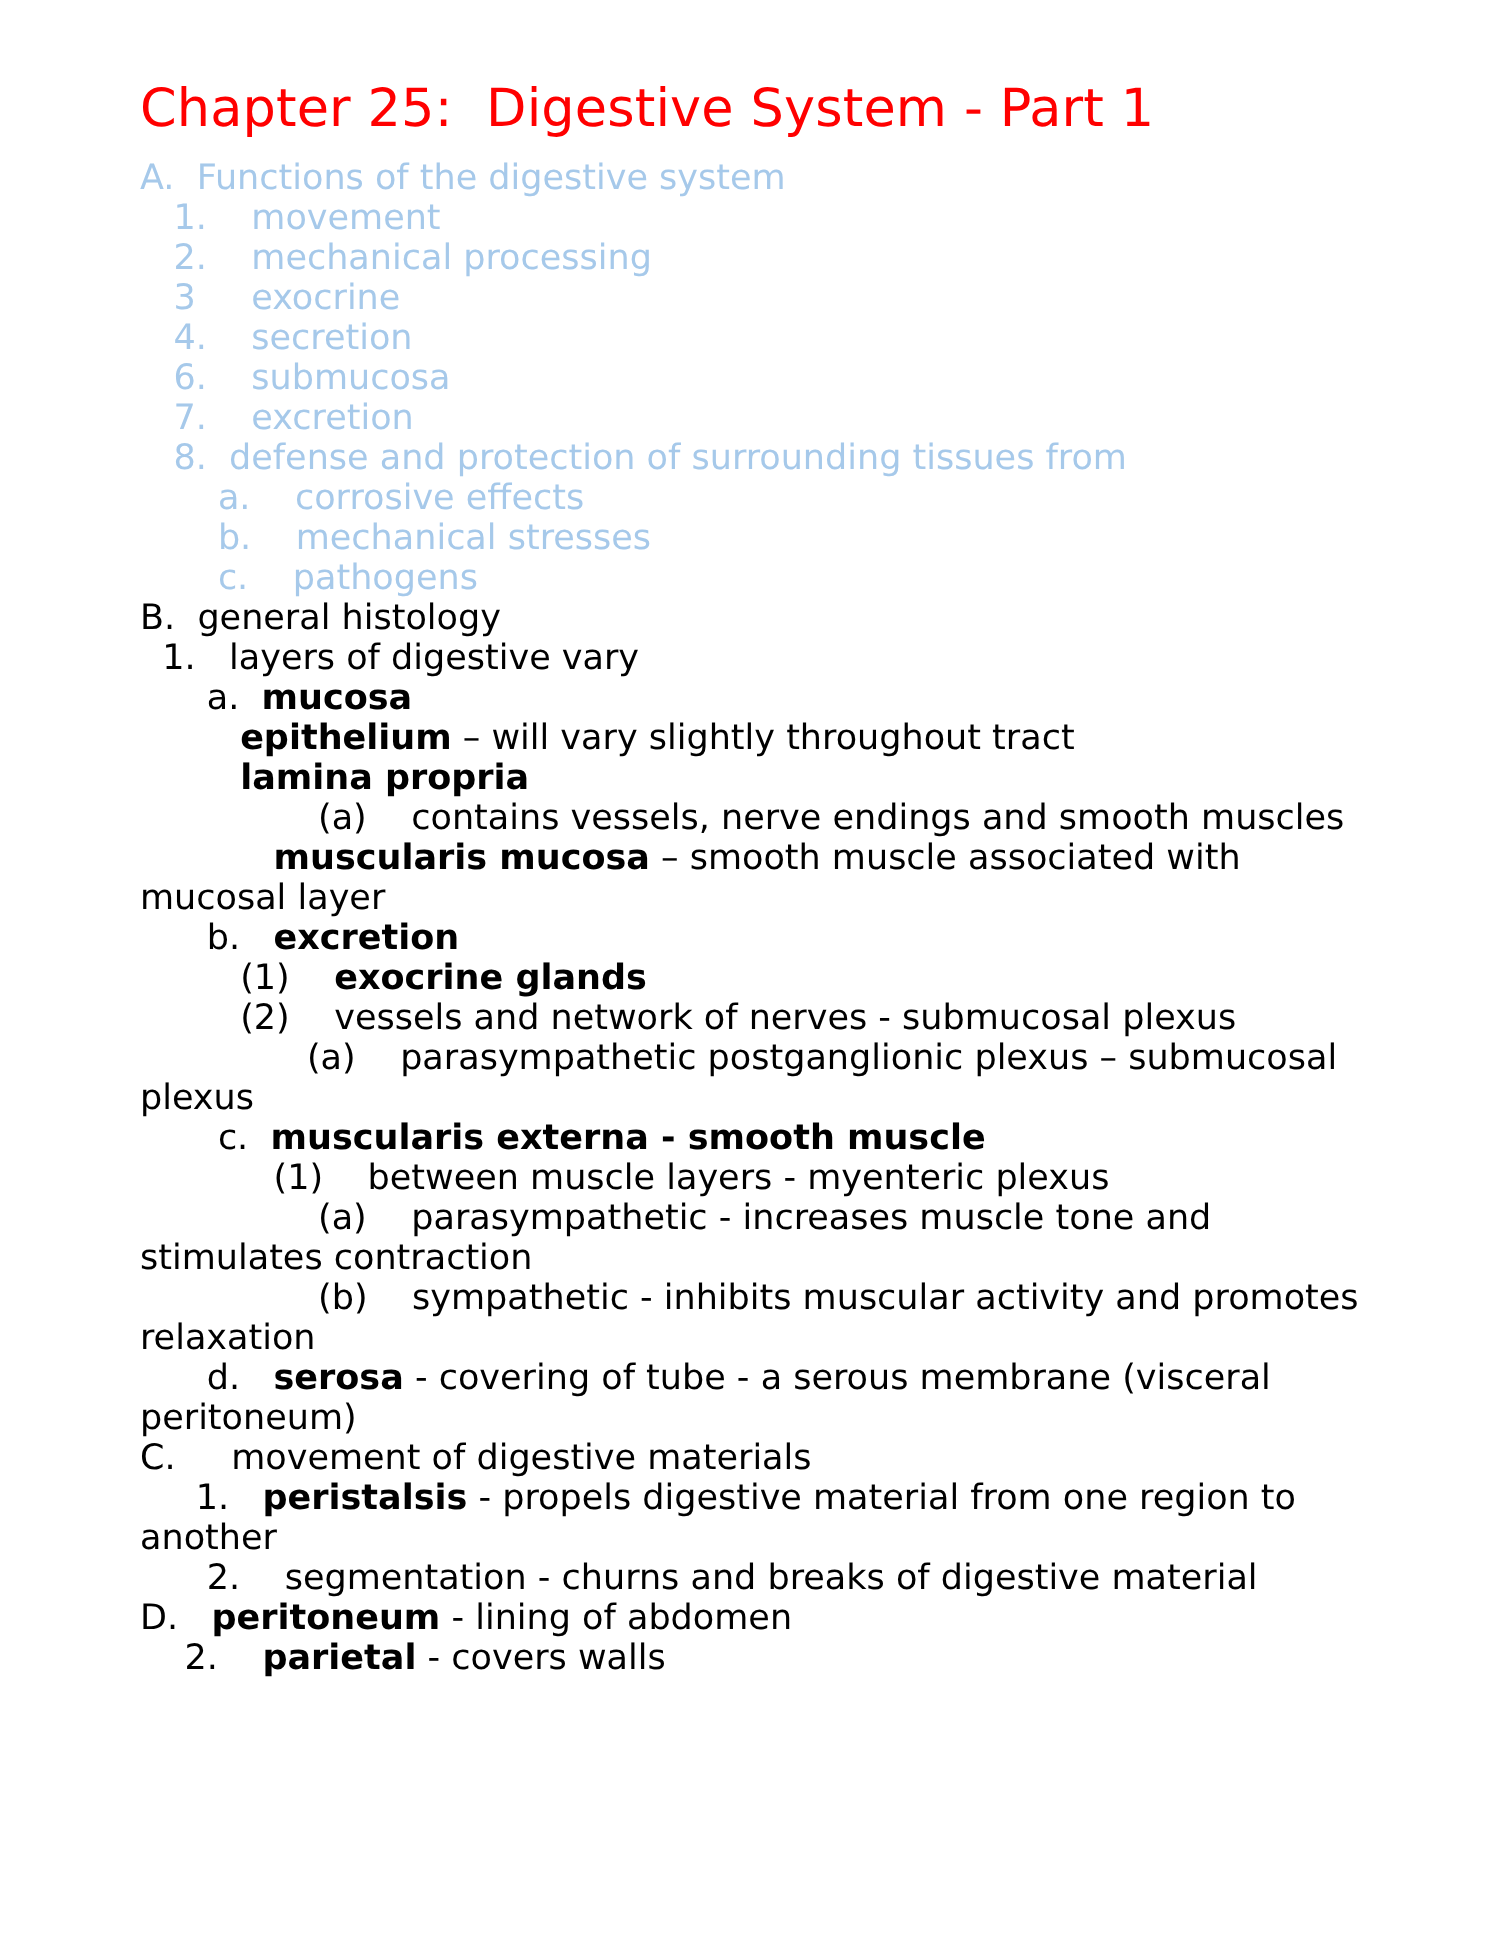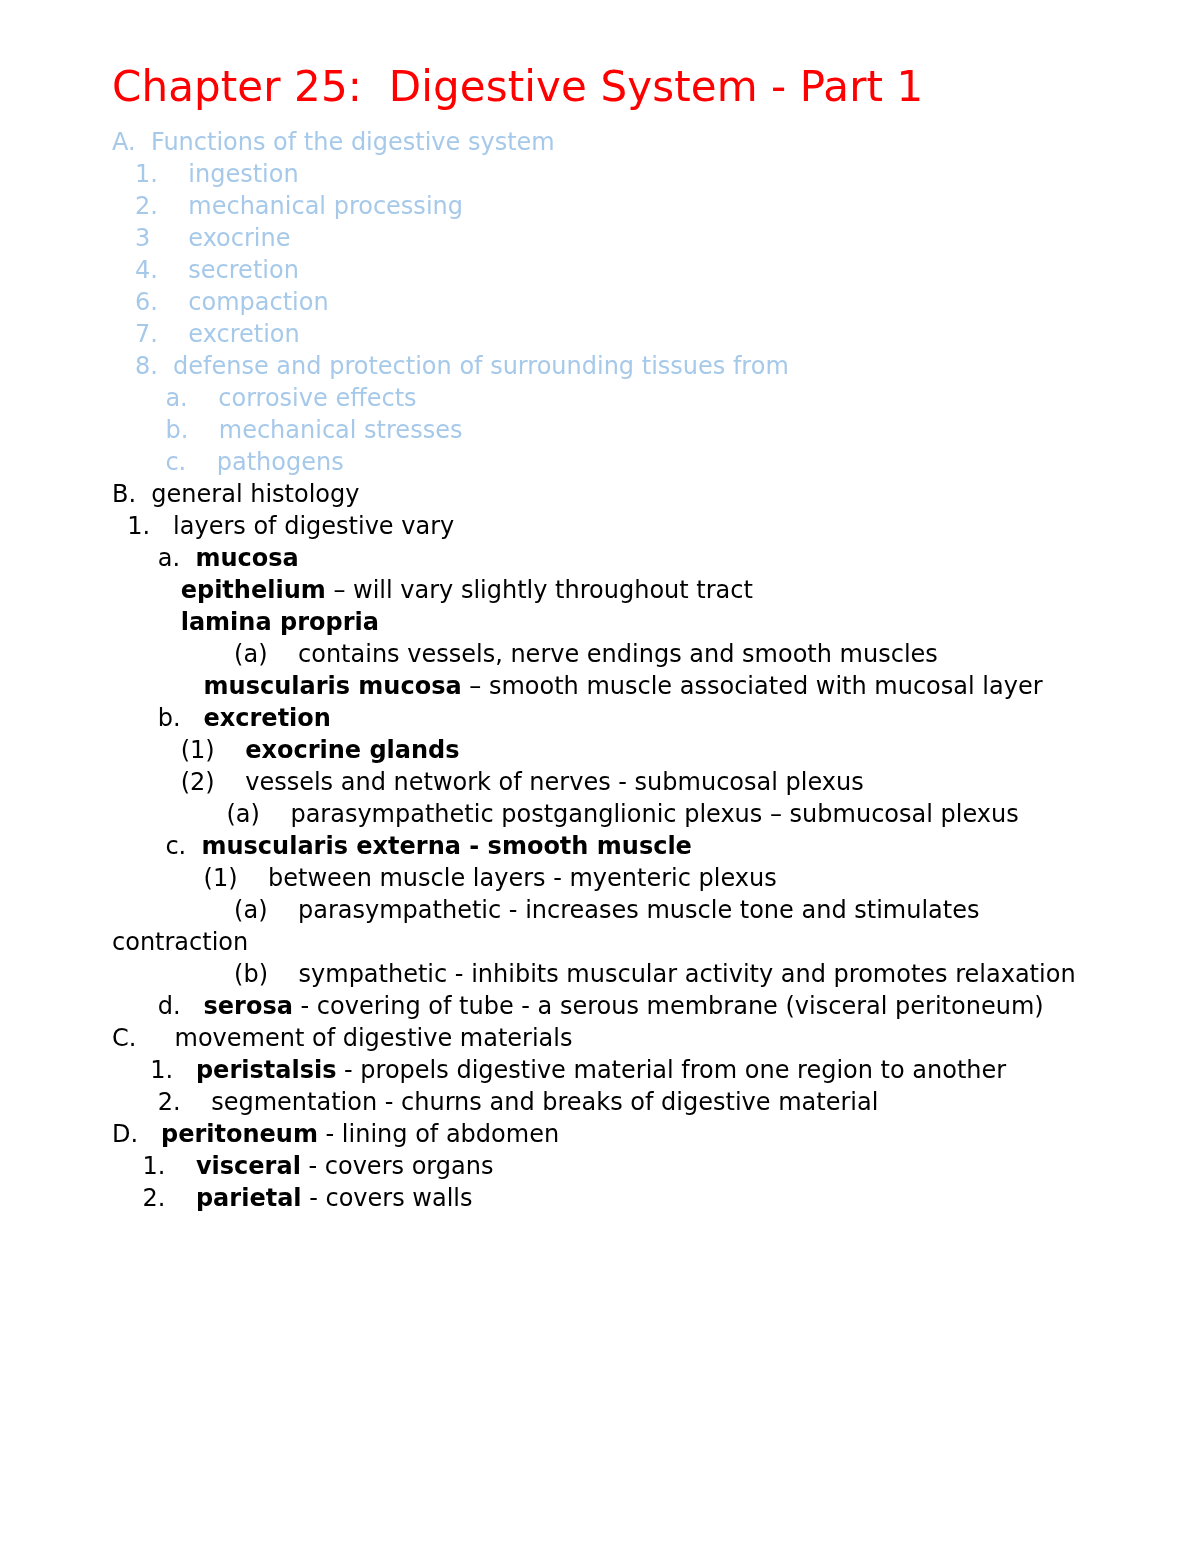--- a/index.html
+++ b/index.html
@@ -29,21 +29,21 @@
     font-weight: normal;
     margin: 0;
     padding: 62px 0 0 112px;
     letter-spacing: 0.1px;
     white-space: pre;
   }
   .body-block {
     padding: 14px 0 0 0;
   }
   .ln {
-    font-size: 24px;
+    font-size: 28px;
     line-height: 32px;
     white-space: pre-wrap;
     word-wrap: break-word;
     margin: 0;
     padding: 0 110px 0 112px;
     text-indent: 0;
   }
   
   .ln > .ind {
     display: inline-block;
@@ -62,25 +62,25 @@
 </head>
 <body>
 
 <div class="page">
 
   <h1 class="doc-title">Chapter 25:  Digestive System - Part 1</h1>
 
   <div class="body-block">
     <div id="outline-a">
         <div class="ln blue"><span class="ind">A.  </span><span>Functions of the digestive system</span></div>
-        <div class="ln blue"><span class="ind">   1.    </span><span>ingestion</span></div>
+        <div class="ln blue"><span class="ind">   1.    </span><span>movement</span></div>
         <div class="ln blue"><span class="ind">   2.    </span><span>mechanical processing</span></div>
         <div class="ln blue"><span class="ind">   3     </span><span>exocrine</span></div>
         <div class="ln blue"><span class="ind">   4.    </span><span>secretion</span></div>
-        <div class="ln blue"><span class="ind">   6.    </span><span>compaction</span></div>
+        <div class="ln blue"><span class="ind">   6.    </span><span>submucosa</span></div>
         <div class="ln blue"><span class="ind">   7.    </span><span>excretion</span></div>
         <div class="ln blue"><span class="ind">   8.  </span><span>defense and protection of surrounding tissues from</span></div>
         <div class="ln blue"><span class="ind">       a.    </span><span>corrosive effects</span></div>
         <div class="ln blue"><span class="ind">       b.    </span><span>mechanical stresses</span></div>
         <div class="ln blue"><span class="ind">       c.    </span><span>pathogens</span></div>
       </div>
     <div id="outline-rest">
         <div class="ln blk"><span class="ind">B.  </span><span>general histology</span></div>
         <div class="ln blk"><span class="ind">  1.   </span><span>layers of digestive vary</span></div>
         <div class="ln blk"><span class="ind">      a.  </span><span class="b">mucosa</span></div>
@@ -94,18 +94,17 @@
         <div class="ln blk"><span class="ind">               (a)    </span><span>parasympathetic postganglionic plexus – submucosal plexus</span></div>
         <div class="ln blk"><span class="ind">       c.  </span><span class="b">muscularis externa - smooth muscle</span></div>
         <div class="ln blk"><span class="ind">            (1)    </span><span>between muscle layers - myenteric plexus</span></div>
         <div class="ln blk"><span class="ind">                (a)    </span><span>parasympathetic - increases muscle tone and stimulates contraction</span></div>
         <div class="ln blk"><span class="ind">                (b)    </span><span>sympathetic - inhibits muscular activity and promotes relaxation</span></div>
         <div class="ln blk"><span class="ind">      d.   </span><span class="b">serosa</span><span> - covering of tube - a serous membrane (visceral peritoneum)</span></div>
         <div class="ln blk"><span class="ind">C.     </span><span>movement of digestive materials</span></div>
         <div class="ln blk"><span class="ind">     1.   </span><span class="b">peristalsis</span><span> - propels digestive material from one region to another</span></div>
         <div class="ln blk"><span class="ind">      2.    </span><span>segmentation - churns and breaks of digestive material</span></div>
         <div class="ln blk"><span class="ind">D.   </span><span class="b">peritoneum</span><span> - lining of abdomen</span></div>
-        <div class="ln blk"><span class="ind">    1.    </span><span class="b">visceral</span><span> - covers organs</span></div>
         <div class="ln blk"><span class="ind">    2.    </span><span class="b">parietal</span><span> - covers walls</span></div>
       </div>
   </div>
 
 </div>
 
 </body></html>

